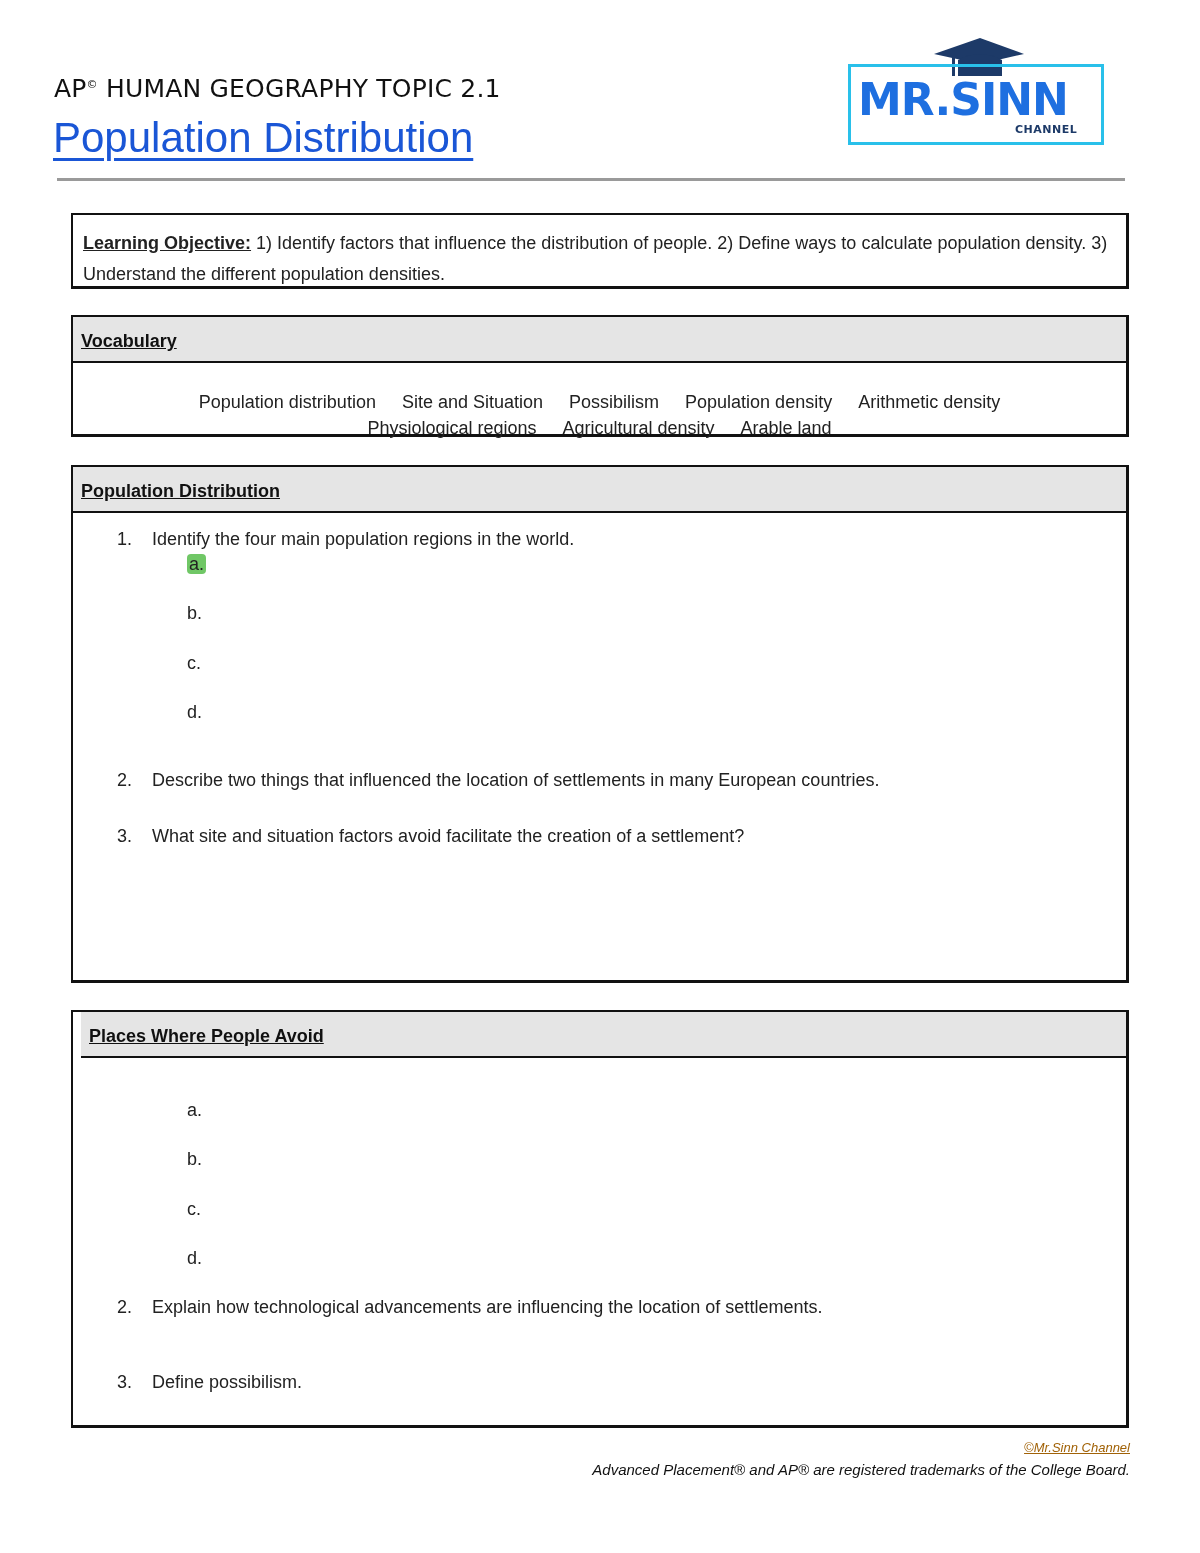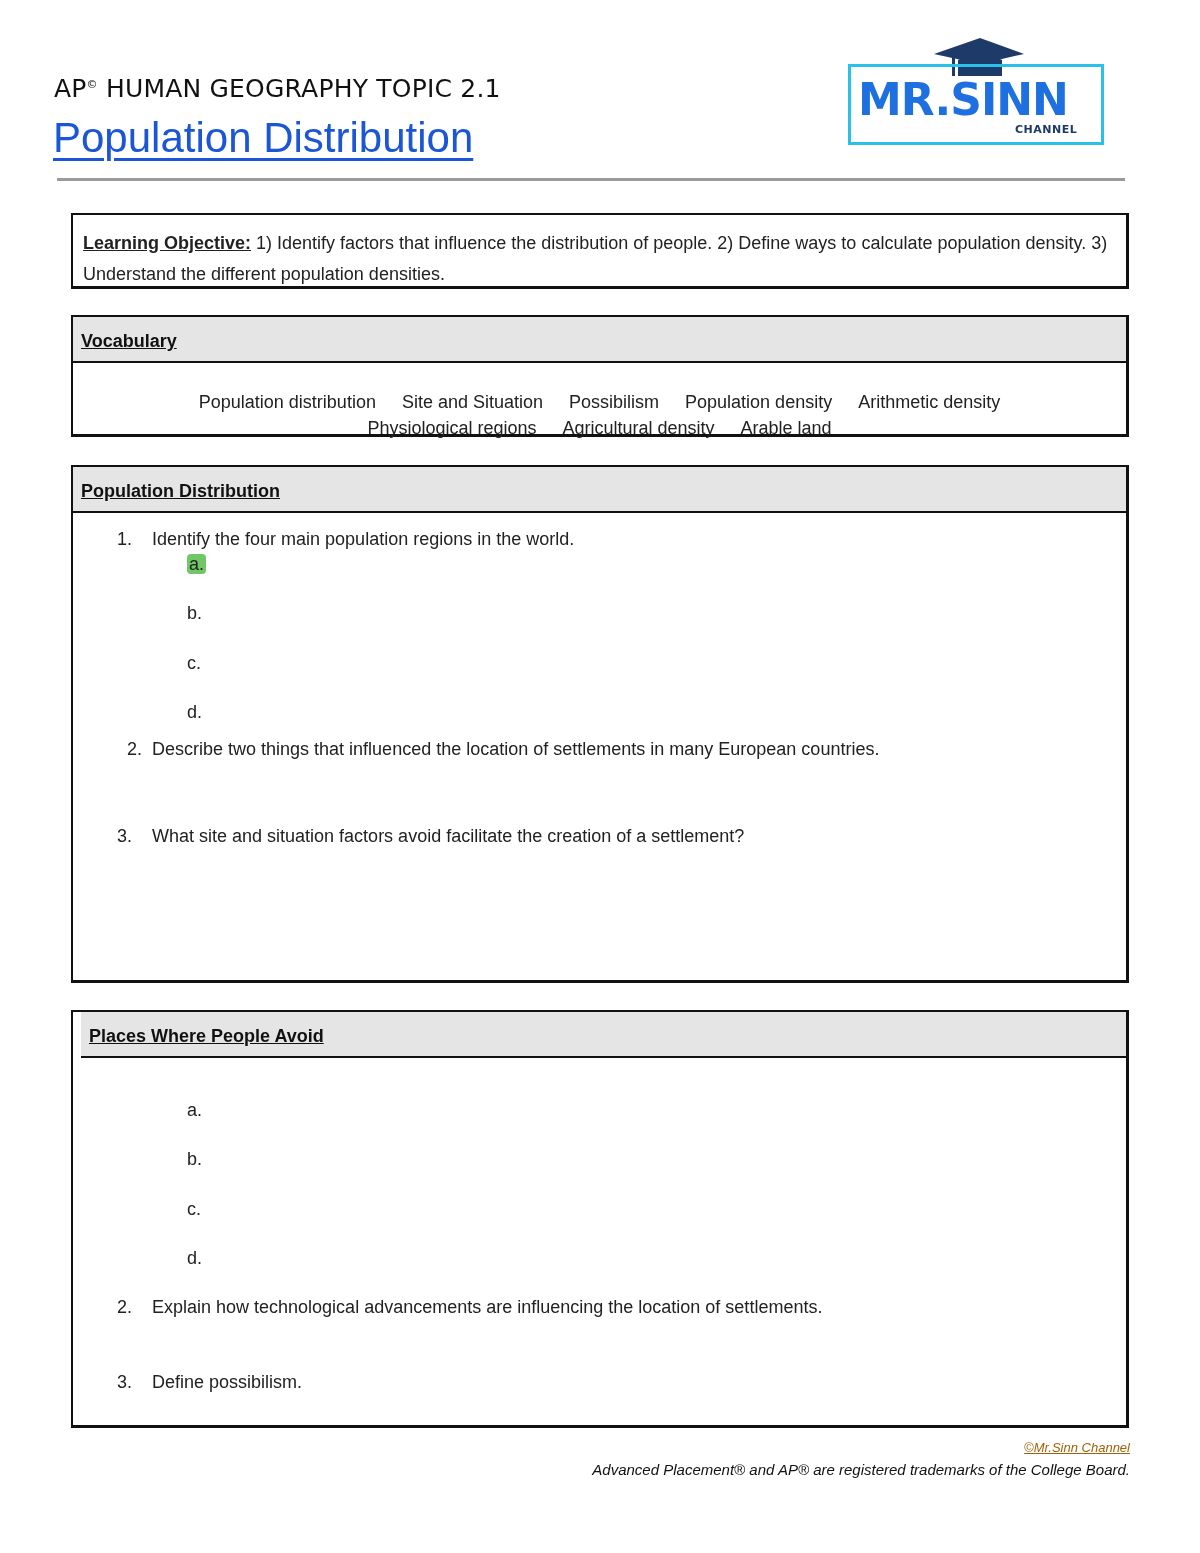--- a/index.html
+++ b/index.html
@@ -63,21 +63,21 @@
   </div>
 </div>
 
 <div class="box" style="top:465px;height:518px;">
   <div class="box-head">Population Distribution</div>
   <div class="q" style="top:62px;"><span class="num">1.</span><span>Identify the four main population regions in the world.</span></div>
   <div class="sub" style="top:87px;"><span class="hl">a.</span></div>
   <div class="sub" style="top:136px;">b.</div>
   <div class="sub" style="top:186px;">c.</div>
   <div class="sub" style="top:235px;">d.</div>
-  <div class="q" style="top:272px;text-align:center;"><span class="num">2.</span><span>Describe two things that influenced the location of settlements in many European countries.</span></div>
+  <div class="q" style="top:303px;"><span class="num">2.</span><span>Describe two things that influenced the location of settlements in many European countries.</span></div>
   <div class="q" style="top:359px;"><span class="num">3.</span><span>What site and situation factors avoid facilitate the creation of a settlement?</span></div>
 </div>
 
 <div class="box" style="top:1010px;height:418px;padding-left:8px;">
   <div class="box-head">Places Where People Avoid</div>
   <div class="sub" style="top:88px;">a.</div>
   <div class="sub" style="top:137px;">b.</div>
   <div class="sub" style="top:187px;">c.</div>
   <div class="sub" style="top:236px;">d.</div>
   <div class="q" style="top:285px;"><span class="num">2.</span><span>Explain how technological advancements are influencing the location of settlements.</span></div>

